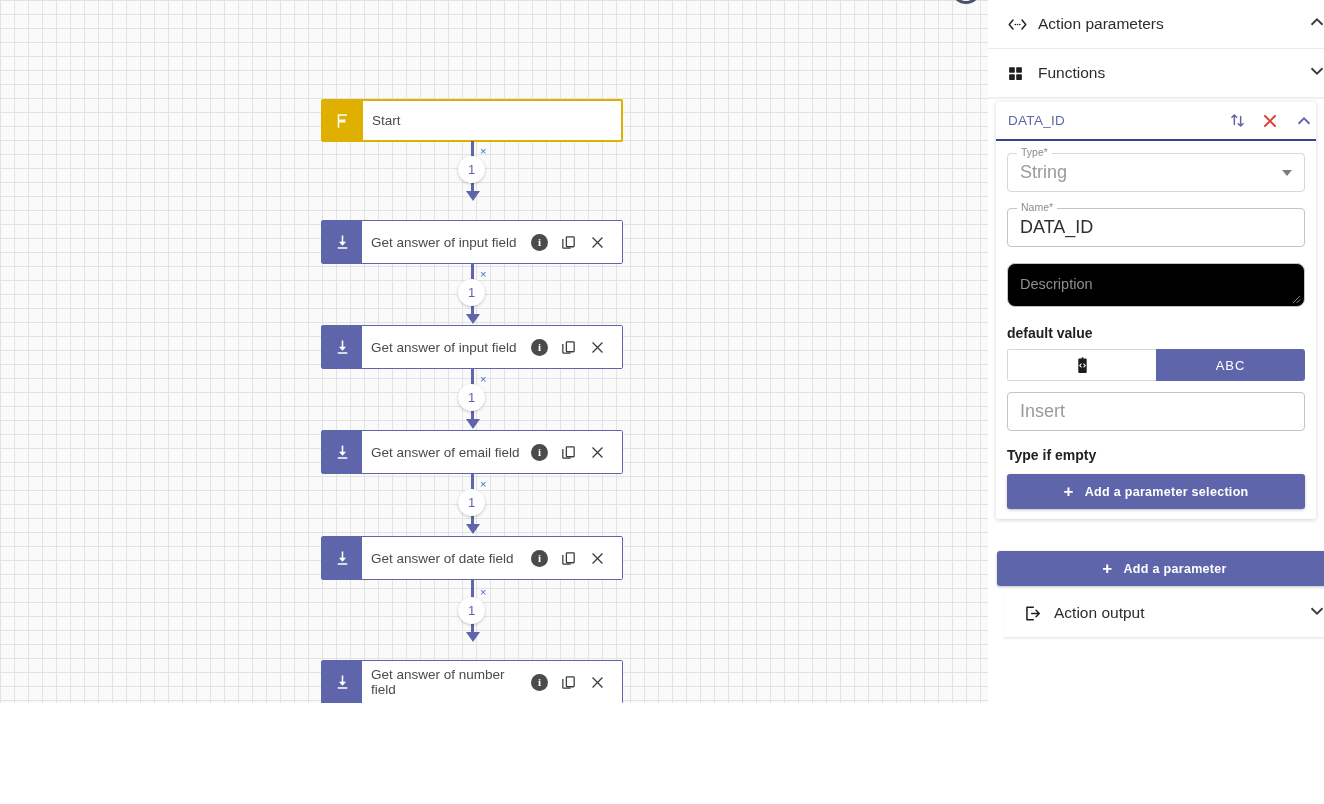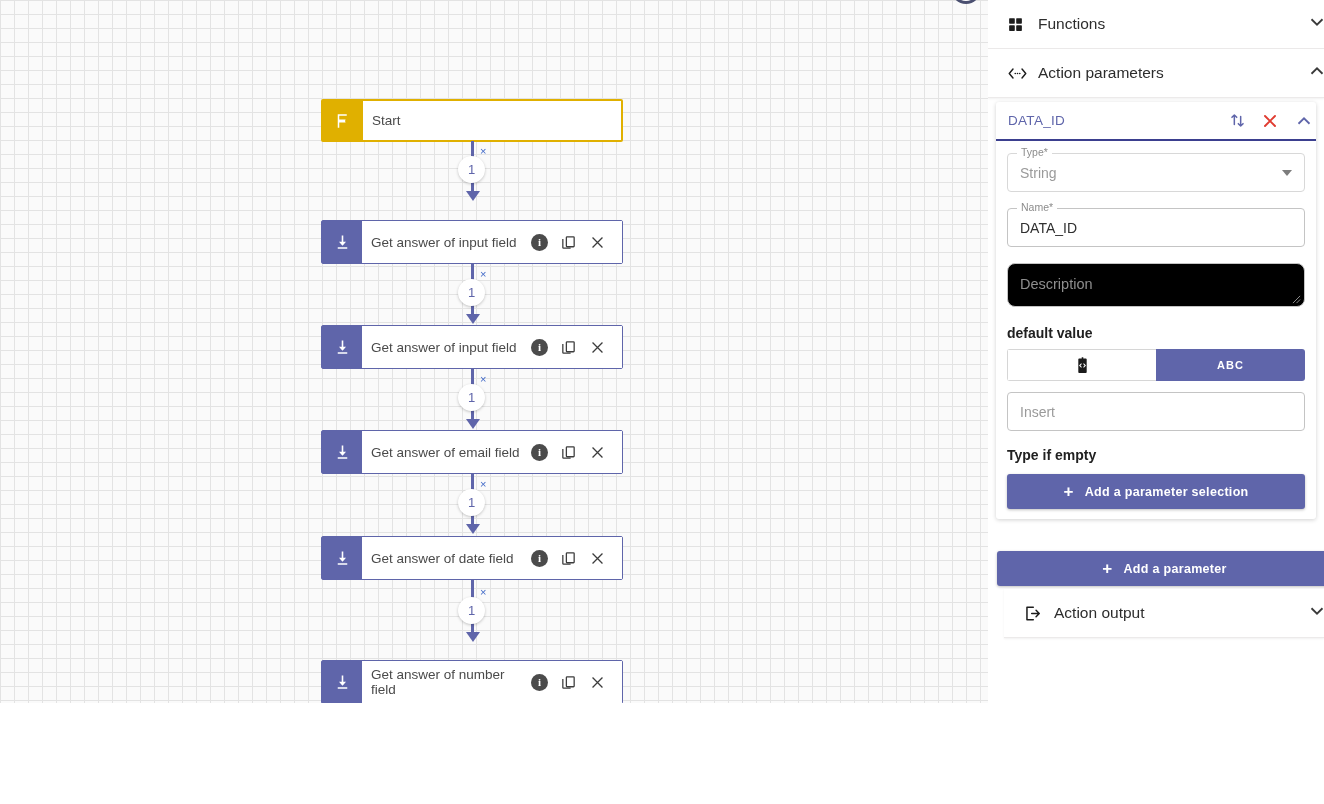--- a/index.html
+++ b/index.html
@@ -232,21 +232,21 @@
     position: absolute;
     top: -7px;
     left: 10px;
     background: #fff;
     padding: 0 4px;
     font-size: 10.5px;
     color: #8c8c8c;
     line-height: 12px;
   }
   .field-value {
-    font-size: 14px;
+    font-size: 18px;
     color: #2f2f2f;
   }
   .field-value.muted { color: #9a9a9a; }
   .select-caret {
     margin-left: auto;
     width: 0; height: 0;
     border-left: 5px solid transparent;
     border-right: 5px solid transparent;
     border-top: 6px solid #7d7d7d;
   }
@@ -279,22 +279,22 @@
     margin-bottom: 11px;
     border-radius: 3px;
     overflow: hidden;
   }
   .toggle-btn {
     flex: 1 1 50%;
     display: flex;
     align-items: center;
     justify-content: center;
     cursor: pointer;
-    font-size: 11px;
-    font-weight: bold;
+    font-size: 13px;
+    font-weight: normal;
     letter-spacing: 1px;
   }
   .toggle-btn.off {
     background: #fff;
     border: 1px solid #d6d6d6;
     border-right: none;
     color: #1a1a1a;
   }
   .toggle-btn.on {
     background: #5f65aa;
@@ -490,49 +490,49 @@
           </svg>
       </div>
     </div>
   </div>
 </div>
 
 <div id="panel">
 
   <div class="accordion-head">
     <span class="head-icon">
-      <svg width="17" height="17" viewBox="0 0 24 24" fill="#1d1d1d">
-          <rect x="3" y="3" width="8" height="8" rx="1"></rect>
-          <rect x="13" y="3" width="8" height="8" rx="1"></rect>
-          <rect x="3" y="13" width="8" height="8" rx="1"></rect>
-          <rect x="13" y="13" width="8" height="8" rx="1"></rect>
-        </svg>
-    </span>
-    <span class="head-title">Functions</span>
-    <span class="head-chev">
-      <svg width="22" height="22" viewBox="0 0 24 24" fill="none" stroke="#3a3a3a" stroke-width="2">
-          <path d="M6 9l6 6 6-6"></path>
-        </svg>
-    </span>
-  </div>
-
-  <div class="accordion-head">
-    <span class="head-icon">
       <svg width="21" height="17" viewBox="0 0 28 20" fill="none" stroke="#1d1d1d" stroke-width="1.9" stroke-linecap="round" stroke-linejoin="round">
           <path d="M8 4L3 10l5 6"></path>
           <path d="M20 4l5 6-5 6"></path>
           <circle cx="11" cy="10" r="1.1" fill="#1d1d1d" stroke="none"></circle>
           <circle cx="14" cy="10" r="1.1" fill="#1d1d1d" stroke="none"></circle>
           <circle cx="17" cy="10" r="1.1" fill="#1d1d1d" stroke="none"></circle>
         </svg>
     </span>
     <span class="head-title">Action parameters</span>
     <span class="head-chev">
       <svg width="22" height="22" viewBox="0 0 24 24" fill="none" stroke="#3a3a3a" stroke-width="2">
           <path d="M6 15l6-6 6 6"></path>
+        </svg>
+    </span>
+  </div>
+
+  <div class="accordion-head">
+    <span class="head-icon">
+      <svg width="17" height="17" viewBox="0 0 24 24" fill="#1d1d1d">
+          <rect x="3" y="3" width="8" height="8" rx="1"></rect>
+          <rect x="13" y="3" width="8" height="8" rx="1"></rect>
+          <rect x="3" y="13" width="8" height="8" rx="1"></rect>
+          <rect x="13" y="13" width="8" height="8" rx="1"></rect>
+        </svg>
+    </span>
+    <span class="head-title">Functions</span>
+    <span class="head-chev">
+      <svg width="22" height="22" viewBox="0 0 24 24" fill="none" stroke="#3a3a3a" stroke-width="2">
+          <path d="M6 9l6 6 6-6"></path>
         </svg>
     </span>
   </div>
 
   <div id="param-card">
     <div id="param-card-head">
       <span id="param-card-title">DATA_ID</span>
       <span id="param-card-actions">
         <svg class="pc-btn" width="19" height="19" viewBox="0 0 24 24" fill="none" stroke="#5f65aa" stroke-width="1.9" stroke-linecap="round" stroke-linejoin="round">
             <path d="M8 17V5M8 5L5 8M8 5l3 3"></path>

